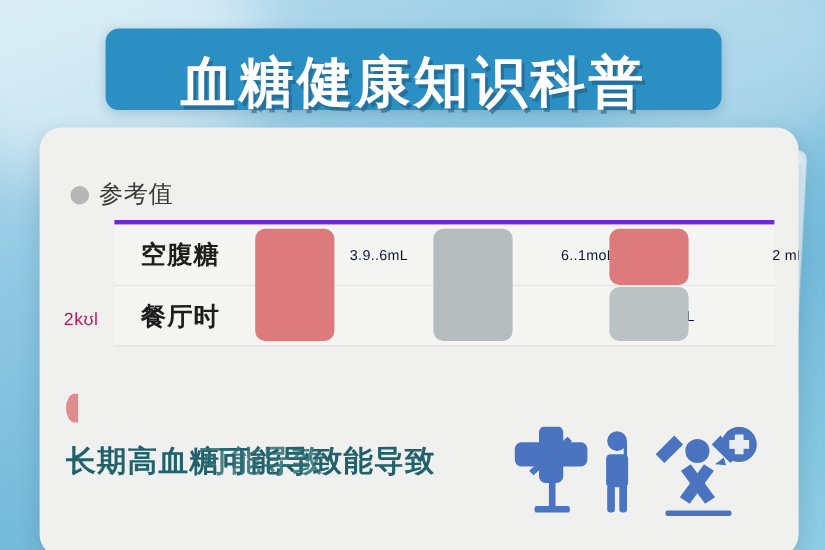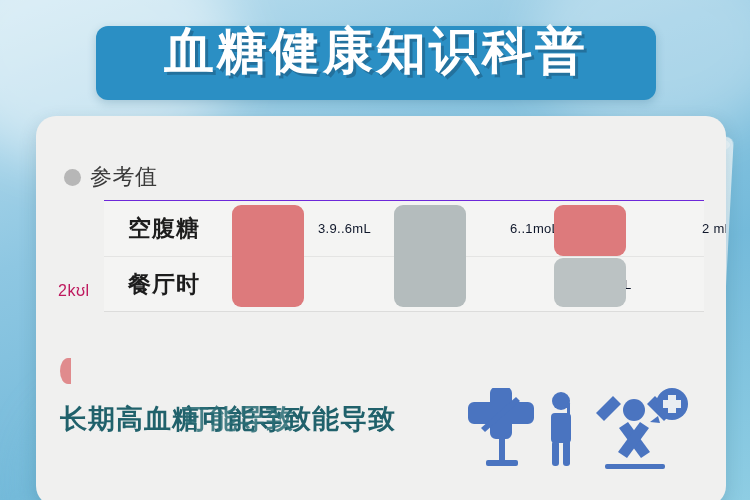--- a/index.html
+++ b/index.html
@@ -59,21 +59,21 @@
   .title-banner {
     position: absolute;
     left: 96px;
     top: 26px;
     width: 560px;
     height: 74px;
     background: #2b8fc4;
     border-radius: 12px;
     box-shadow: 0 3px 10px rgba(20,80,115,.22);
     display: flex;
-    align-items: flex-start;
+    align-items: flex-end;
     justify-content: center;
   }
   .title-text {
     color: #ffffff;
     font-size: 50px;
     font-weight: bold;
     letter-spacing: 3px;
     line-height: 1;
     text-shadow: 3px 3px 0 rgba(30,90,125,.55);
     white-space: nowrap;
@@ -138,21 +138,21 @@
     white-space: nowrap;
     margin-top: 40px;
   }
   .grid {
     position: absolute;
     left: 46px;
     top: 0;
     width: 600px;
     height: 110px;
     background: #f4f4f3;
-    border-top: 1px solid #6d28d9;
+    border-top: 4px solid #6d28d9;
     border-bottom: 1px solid #dcdcdb;
   }
   .grid-row {
     position: relative;
     height: 55px;
     display: flex;
     align-items: center;
   }
   .grid-row.r1 { border-bottom: 1px solid #e4e4e3; }
 

